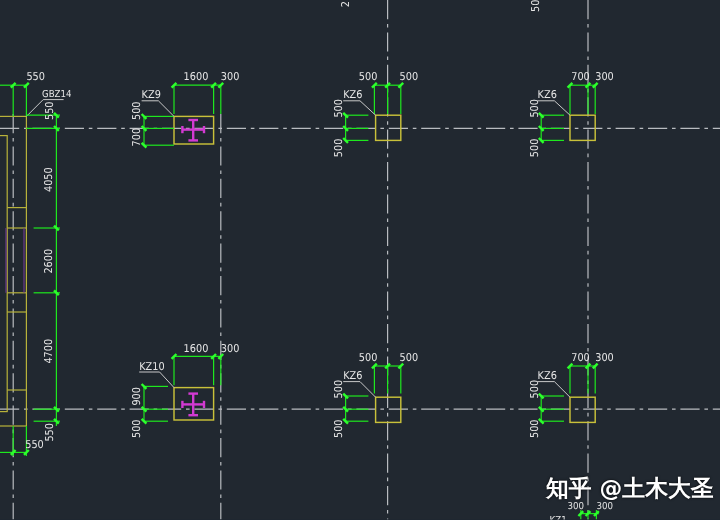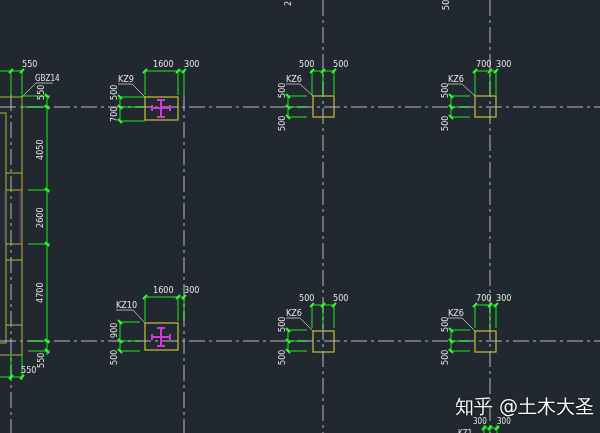--- a/index.html
+++ b/index.html
@@ -10,21 +10,21 @@
   .lbl { font-size:9px; }
   .axis { stroke:#b9bcc0; stroke-width:1; stroke-dasharray:16 4 3 4; fill:none; }
   .axis-v { stroke:#b9bcc0; stroke-width:1; stroke-dasharray:16 4 3 4; fill:none; }
   .green { stroke:#1ee81e; stroke-width:1; fill:none; }
   .tick { stroke:#2cff2c; stroke-width:2; }
   .col { stroke:#c9c13a; stroke-width:1.2; fill:none; }
   .wall { stroke:#b8b23a; stroke-width:1; fill:none; }
   .leader { stroke:#cfcfcf; stroke-width:0.8; fill:none; }
   .mag { stroke:#d23ad2; stroke-width:2; fill:none; }
   .purple { stroke:#6a3a8a; stroke-width:1; fill:none; }
-  .watermark { position:absolute; left:455px; top:394px; color:#ffffff; font-size:19px; font-family:"DejaVu Sans", sans-serif; letter-spacing:0px; white-space:nowrap; text-shadow:0 0 2px #000; }
+  .watermark { position:absolute; left:455px; top:394px; color:#ffffff; font-size:19px; font-family:"DejaVu Sans", sans-serif; letter-spacing:0px; white-space:nowrap; text-shadow:0 0 2px #000;font-weight:bold; }
 </style>
 </head>
 <body>
 
 <svg id="canvas" viewBox="0 0 600 433" xmlns="http://www.w3.org/2000/svg">
 
   <g>
     <line class="axis" x1="0" y1="107" x2="600" y2="107"></line>
     <line class="axis" x1="0" y1="341" x2="600" y2="341"></line>
     <line class="axis-v" x1="323" y1="0" x2="323" y2="433"></line>

